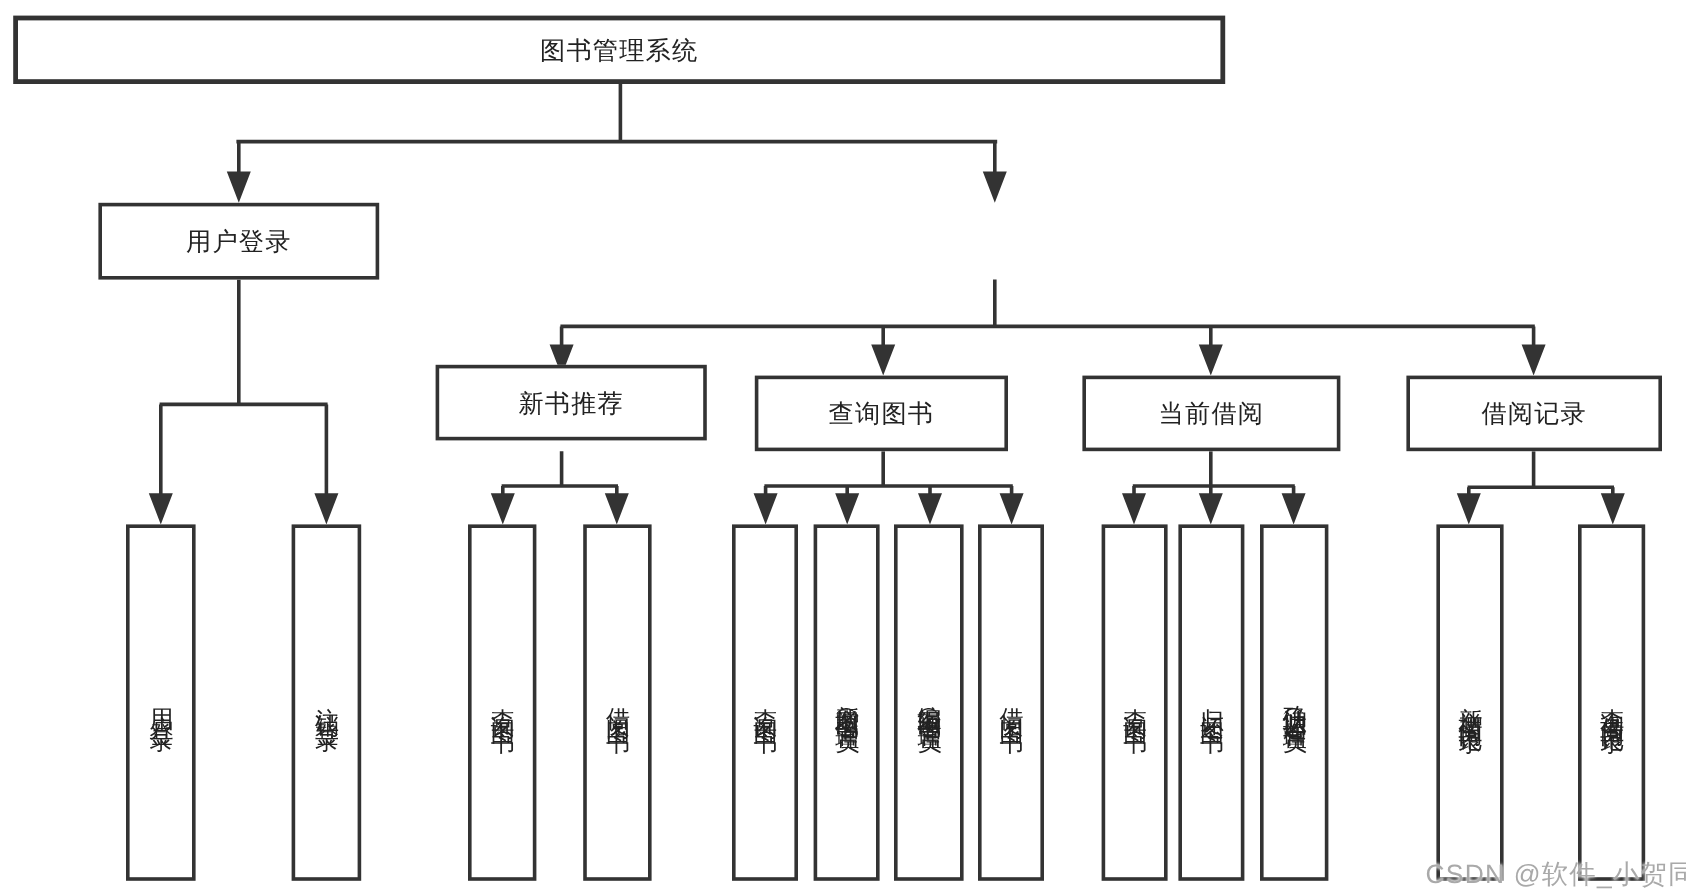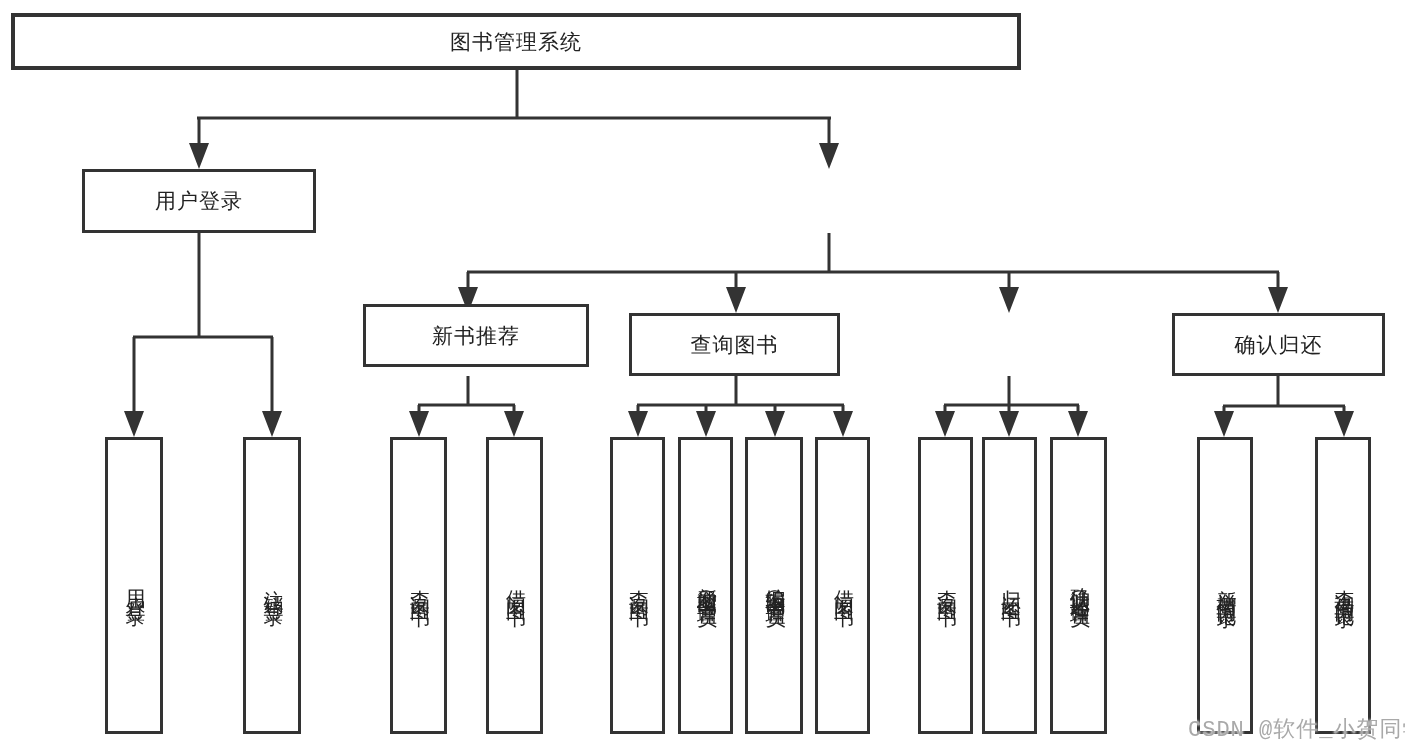--- a/index.html
+++ b/index.html
@@ -7,21 +7,21 @@
     --text: #222222;
     --bg: #ffffff;
     --wm: #a9a9a9;
   }
   html, body { margin: 0; padding: 0; background: #fff; }
   .canvas {
     position: relative;
     width: 1405px;
     height: 747px;
     background: var(--bg);
-    font-family: Liberation Mono, monospace;
+    font-family: Liberation Sans, sans-serif;
     overflow: hidden;
   }
   .connectors {
     position: absolute;
     left: 0; top: 0;
     width: 1405px; height: 747px;
   }
   .connector-stroke { stroke: var(--line); fill: none; stroke-width: 3; }
   .arrow-fill { fill: var(--line); stroke: none; }
   .node {
@@ -87,22 +87,25 @@
   <div class="node nh" style="left:82px;top:169px;width:234px;height:64px">
     <span class="lbl">用户登录</span>
   </div>
 
   <div class="node nh" style="left:363px;top:304px;width:226px;height:63px">
     <span class="lbl">新书推荐</span>
   </div>
   <div class="node nh" style="left:629px;top:313px;width:211px;height:63px">
     <span class="lbl">查询图书</span>
   </div>
+  <div class="node nh" style="left:902px;top:313px;width:215px;height:63px">
+    <span class="lbl">当前借阅</span>
+  </div>
   <div class="node nh" style="left:1172px;top:313px;width:213px;height:63px">
-    <span class="lbl">确认归还</span>
+    <span class="lbl">借阅记录</span>
   </div>
 
   <div class="node nv" style="left:105px;top:437px;width:58px;height:297px">
     <span class="lbl">用户登录</span>
   </div>
   <div class="node nv" style="left:243px;top:437px;width:58px;height:297px">
     <span class="lbl">注销登录</span>
   </div>
 
   <div class="node nv" style="left:390px;top:437px;width:57px;height:297px">

